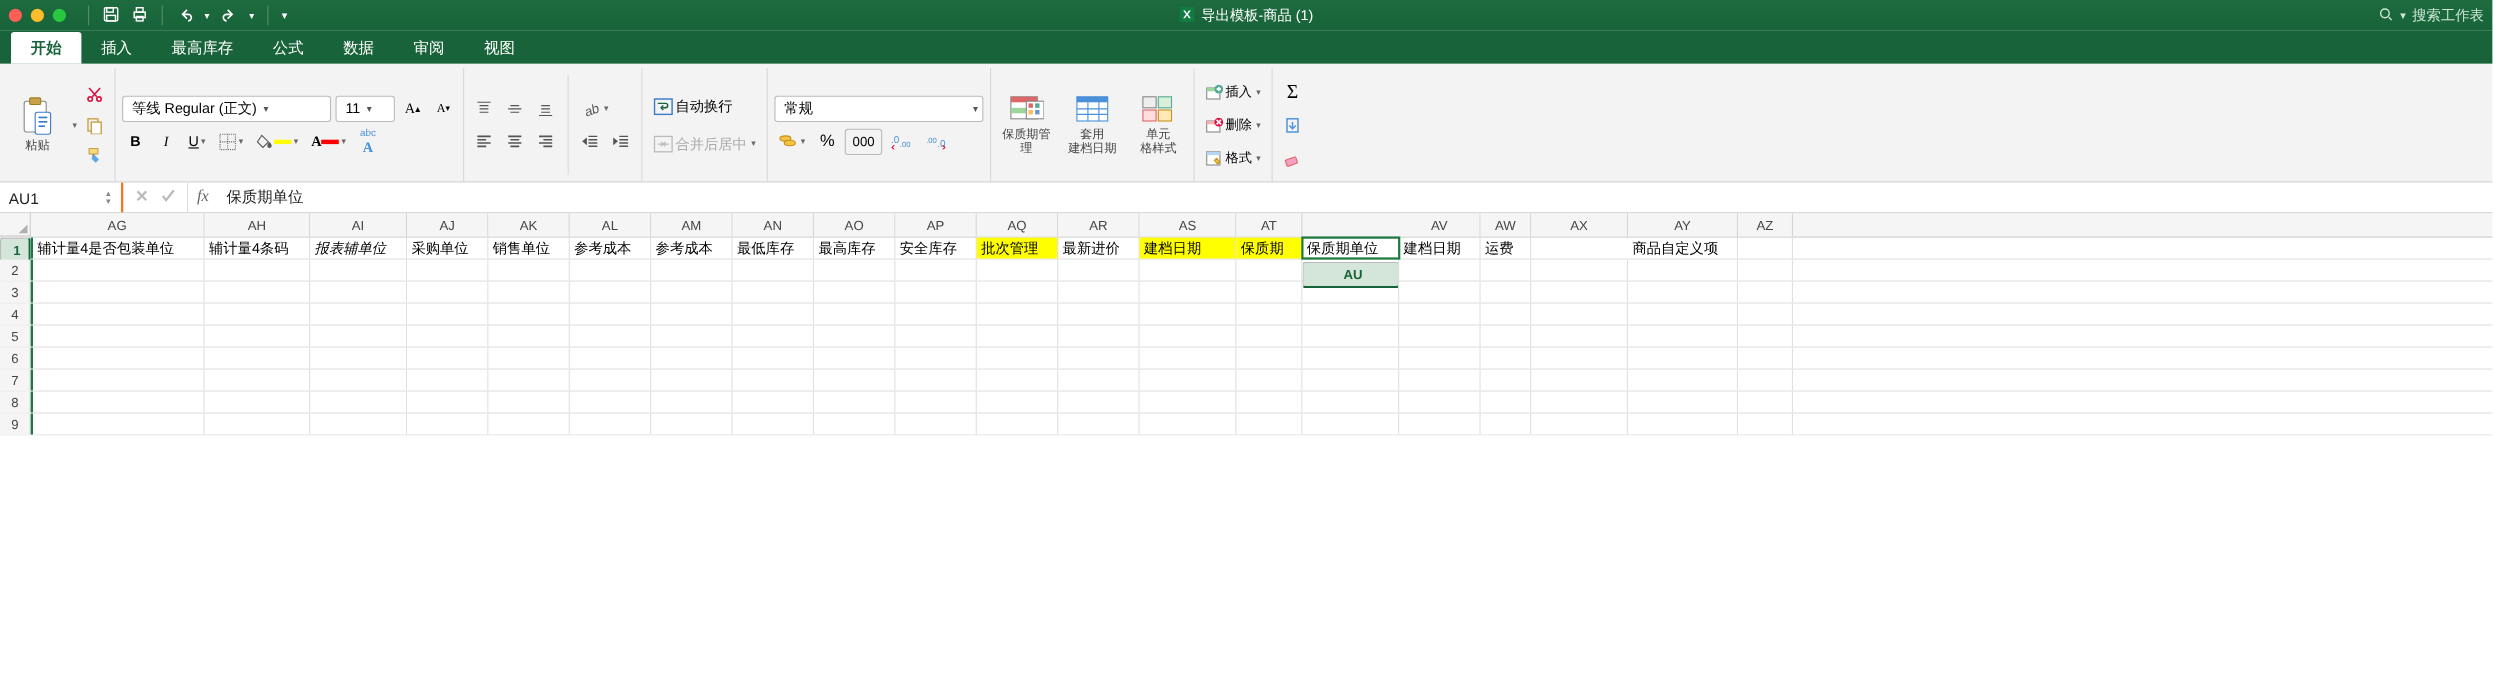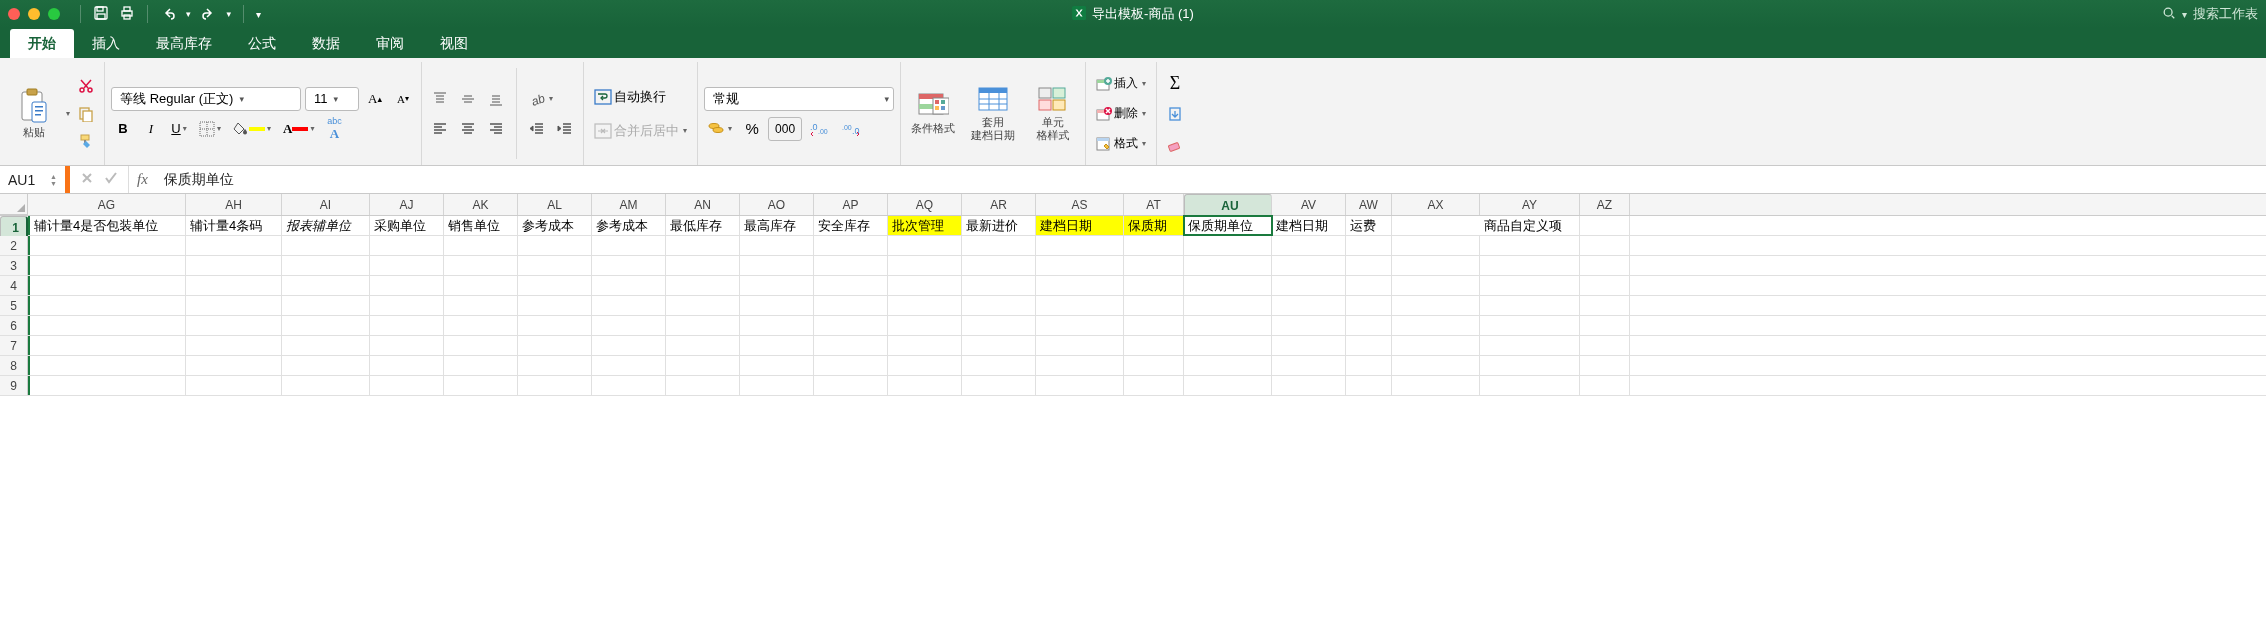--- a/index.html
+++ b/index.html
@@ -35,35 +35,35 @@
   .sel { height: 24px; border: 1px solid #bbb; background: #fff; border-radius: 3px; display: flex; align-items: center; padding: 0 4px 0 8px; gap: 6px; }
   .sel .caret { font-size: 9px; color: #555; }
   .bigbtn { display: flex; flex-direction: column; align-items: center; justify-content: center; width: 52px; cursor: pointer; gap: 2px; padding: 2px; }
   .bigbtn .lbl { font-size: 11px; color: #444; text-align:center; line-height:1.15;}
   .vsep { width:1px; background:#d8d8d8; align-self:stretch; margin:4px 4px;}
   .caret-small { font-size: 8px; color:#666; margin-left:2px;}
   .dropbtn { display:flex; align-items:center; gap:2px; height:24px; padding:0 4px; cursor:pointer;}
   
   
   .fbar { height: 28px; border-bottom: 1px solid #c9c9c9; display: flex; align-items: center; background: #fff; }
-  .namebox { width: 70px; padding: 0 8px; font-size: 14px; color:#222; border-right: 5px solid #f97316; height:100%; display:flex; align-items:center;justify-content:space-between;}
+  .namebox { width: 112px; padding: 0 8px; font-size: 14px; color:#222; border-right: 2px solid #f97316; height:100%; display:flex; align-items:center;justify-content:space-between;}
   .namebox-ctrl { display:flex; flex-direction:column; margin-left:auto; gap:0; }
   .namebox-ctrl span{font-size:7px;color:#888;line-height:1;}
   .fx-controls { display: flex; align-items: center; gap: 10px; padding: 0 10px; color: #999; border-right:1px solid #ddd; height:100%;}
   .fx-controls svg{width:14px;height:14px;}
   .fx-label { font-style: italic; font-family: "Times New Roman", serif; font-size: 15px; color:#666; padding: 0 8px;}
   .formula-input { flex: 1; padding: 0 8px; font-size: 14px; color:#222;}
   
   
   .grid { position: relative; }
   .col-headers { display: flex; height: 22px; background: #f5f5f5; border-bottom: 1px solid #ccc; }
   .corner { width: 28px; background: #f5f5f5; border-right: 1px solid #ccc; border-bottom:1px solid #ccc; position:relative;}
   .corner::after{content:'';position:absolute;right:2px;bottom:2px;width:0;height:0;border-left:8px solid transparent;border-bottom:8px solid #b0b0b0;}
   .col-h { border-right: 1px solid #d4d4d4; display: flex; align-items: center; justify-content: center; font-size: 12px; color: #444; background:#f5f5f5;}
-  .col-h.sel { background: #d4e6d9; color:#186339; font-weight:600; border-bottom:2px solid #186339;}
+  .col-h.sel { background: #d4e6d9; color:#186339; font-weight:600; border-bottom:2px solid #186339;margin-top:44px;}
   .rows { }
   .row-line { display: flex; height: 20px; border-bottom: 1px solid #e0e0e0; }
   .row-h { width: 28px; background: #f5f5f5; border-right: 1px solid #ccc; display: flex; align-items: center; justify-content: center; font-size: 12px; color: #444; }
   .row-h.sel{ background:#d4e6d9; color:#186339; font-weight:600; border-right:2px solid #186339;}
   .cell { border-right: 1px solid #e0e0e0; display: flex; align-items: center; padding: 0 4px; font-size: 13px; overflow: hidden; white-space: nowrap; color:#000;}
   .cell.hl { background: #ffff00; }
   .cell.selected { outline: 2px solid #1a7a3e; outline-offset: -1px; z-index: 2; position: relative; background:#fff;}
   .first-cell-border { border-left: 2px solid #1a7a3e; }
 </style>
 </head>
@@ -353,21 +353,21 @@
         <svg width="32" height="28" viewBox="0 0 32 28">
             <rect x="2" y="2" width="24" height="20" fill="#fff" stroke="#888"></rect>
             <rect x="2" y="2" width="24" height="5" fill="#d66"></rect>
             <rect x="2" y="12" width="24" height="5" fill="#9cd69c"></rect>
             <rect x="16" y="6" width="16" height="16" fill="#fff" stroke="#888"></rect>
             <rect x="18" y="8" width="4" height="4" fill="#d66"></rect>
             <rect x="24" y="8" width="4" height="4" fill="#5a9"></rect>
             <rect x="18" y="14" width="4" height="4" fill="#fb5"></rect>
             <rect x="24" y="14" width="4" height="4" fill="#69c"></rect>
           </svg>
-        <span class="lbl">条件格式</span>
+        <span class="lbl">保质期管理</span>
       </div>
       <div class="bigbtn">
         <svg width="32" height="28" viewBox="0 0 32 28">
             <rect x="2" y="2" width="28" height="22" fill="#fff" stroke="#4a90d9"></rect>
             <rect x="2" y="2" width="28" height="5" fill="#4a90d9"></rect>
             <path d="M2 13h28M2 18h28M12 7v17M22 7v17" stroke="#4a90d9"></path>
           </svg>
         <span class="lbl" style="white-space:pre-line;">套用
 建档日期</span>
       </div>

